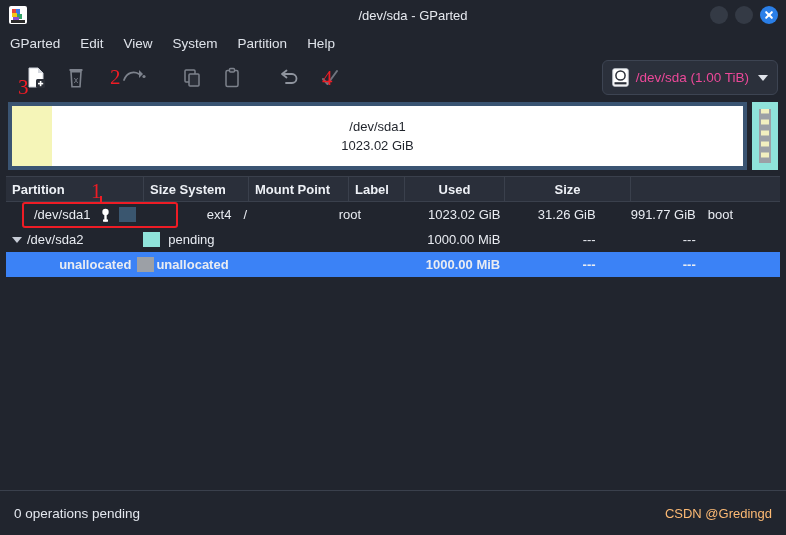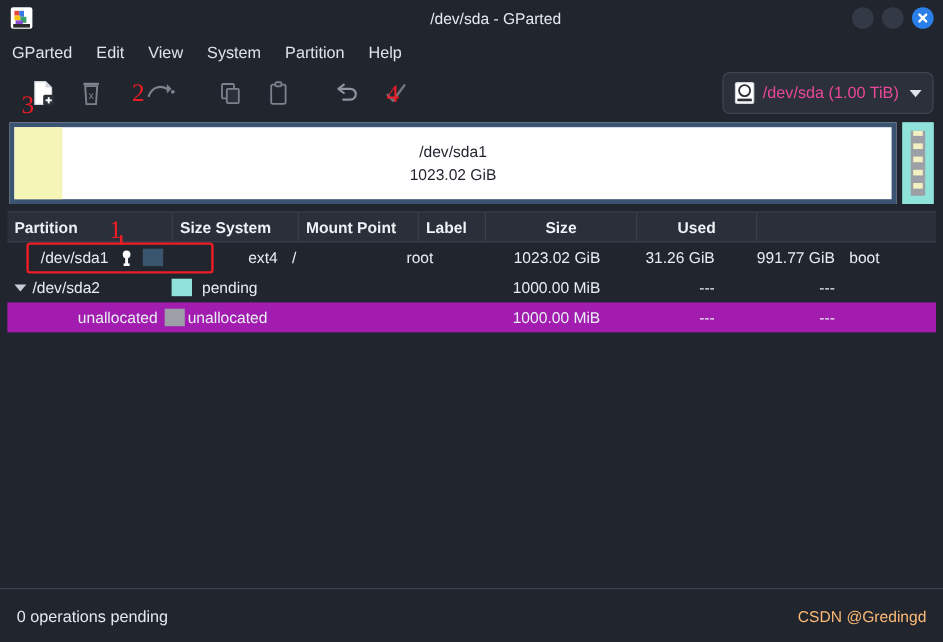--- a/index.html
+++ b/index.html
@@ -231,21 +231,21 @@
     border-right: 1px solid #3a404c;
     box-sizing: border-box;
     padding: 0 6px;
   }
   .tbody { flex: 1 1 auto; }
   .row {
     display: flex;
     height: 25px;
     align-items: center;
   }
-  .row.selected { background: #a21caf; }
+  .row.selected { background: #3b82f6; font-weight: bold; }
   .td {
     font-size: 13px;
     color: #e9ecf2;
     display: flex;
     align-items: center;
     box-sizing: border-box;
     padding: 0 6px;
     overflow: hidden;
     white-space: nowrap;
   }
@@ -435,22 +435,22 @@
       <div class="unalloc-pattern"></div>
     </div>
   </div>
 
   <div class="table">
     <div class="thead">
       <div class="th c-part">Partition</div>
       <div class="th c-fs">Size System</div>
       <div class="th c-mount">Mount Point</div>
       <div class="th c-label">Label</div>
+      <div class="th c-used" style="justify-content:center">Used</div>
       <div class="th c-size" style="justify-content:center">Size</div>
-      <div class="th c-used" style="justify-content:center">Used</div>
     </div>
 
     <div class="tbody">
 
       <div class="row">
         <div class="td c-part">
           <span class="indent"></span>
           <span>/dev/sda1</span>
           <svg class="key-icon" width="11" height="14" viewBox="0 0 11 14">
             <circle cx="5.5" cy="4" r="3.2" fill="#ffffff"></circle>

